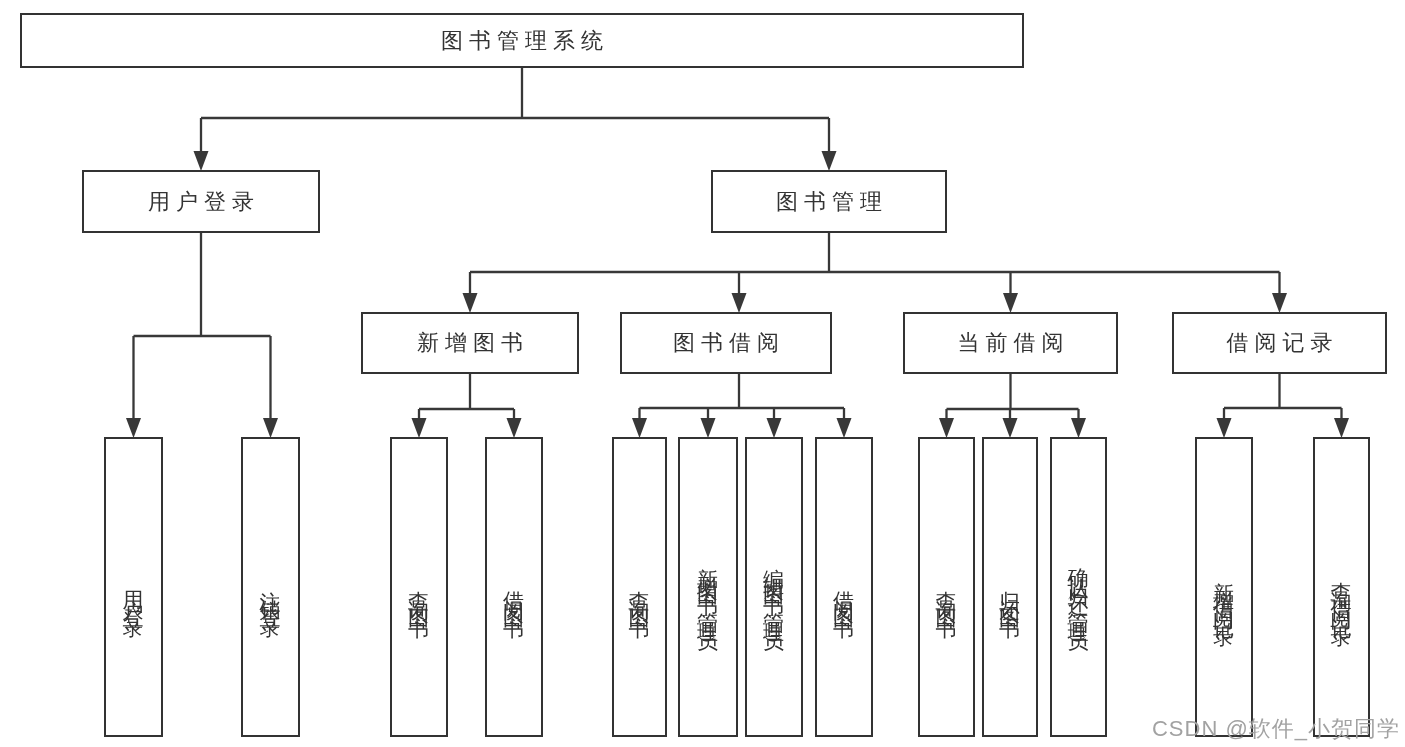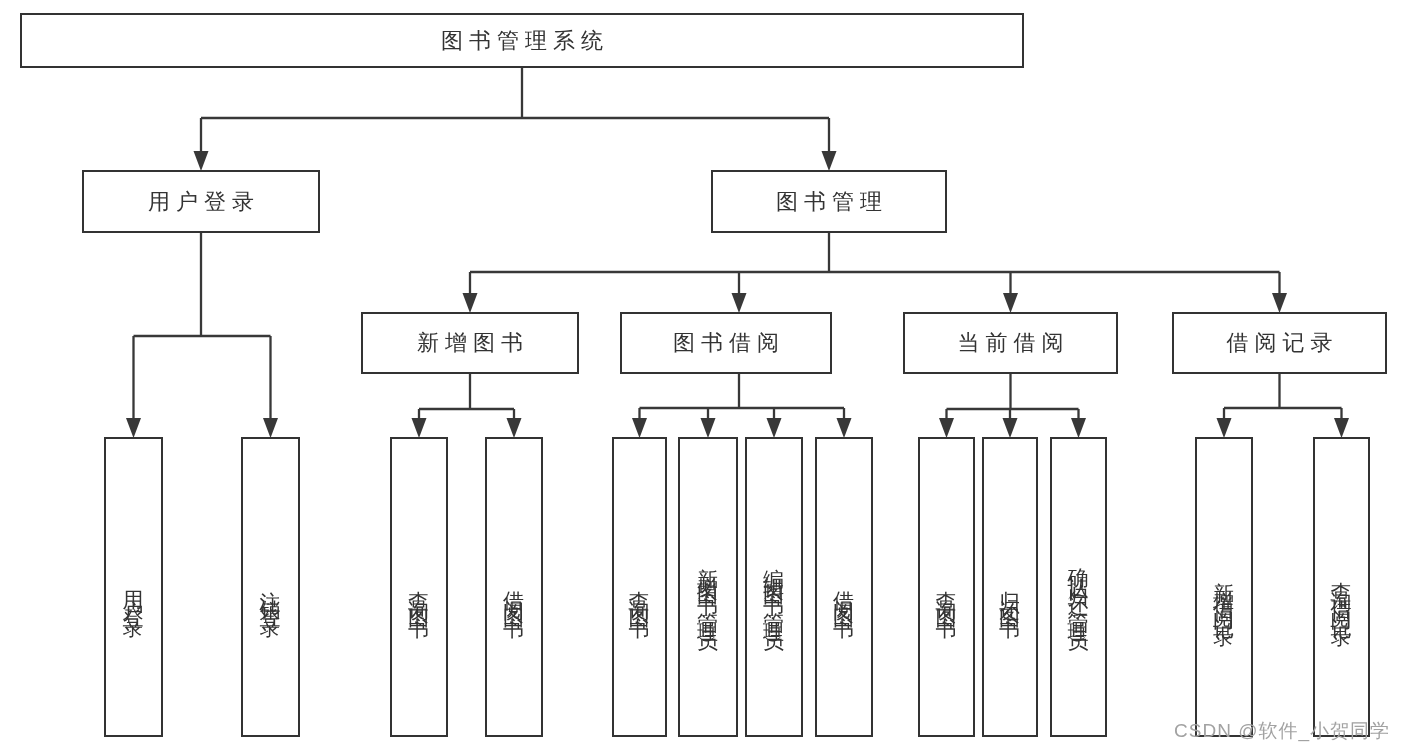--- a/index.html
+++ b/index.html
@@ -44,23 +44,23 @@
     writing-mode: vertical-rl;
     text-orientation: mixed;
     font-size: 21px;
     letter-spacing: 9px;
     margin-bottom: -9px;
     white-space: nowrap;
     line-height: 1;
   }
   #watermark {
     position: absolute;
-    right: 15px;
+    right: 5px;
     bottom: 3px;
-    font-size: 19px;
+    font-size: 22px;
     color: var(--watermark-color);
     letter-spacing: 1px;
     z-index: 10;
     white-space: nowrap;
   }
 </style>
 </head>
 <body>
 
 <div id="stage">

